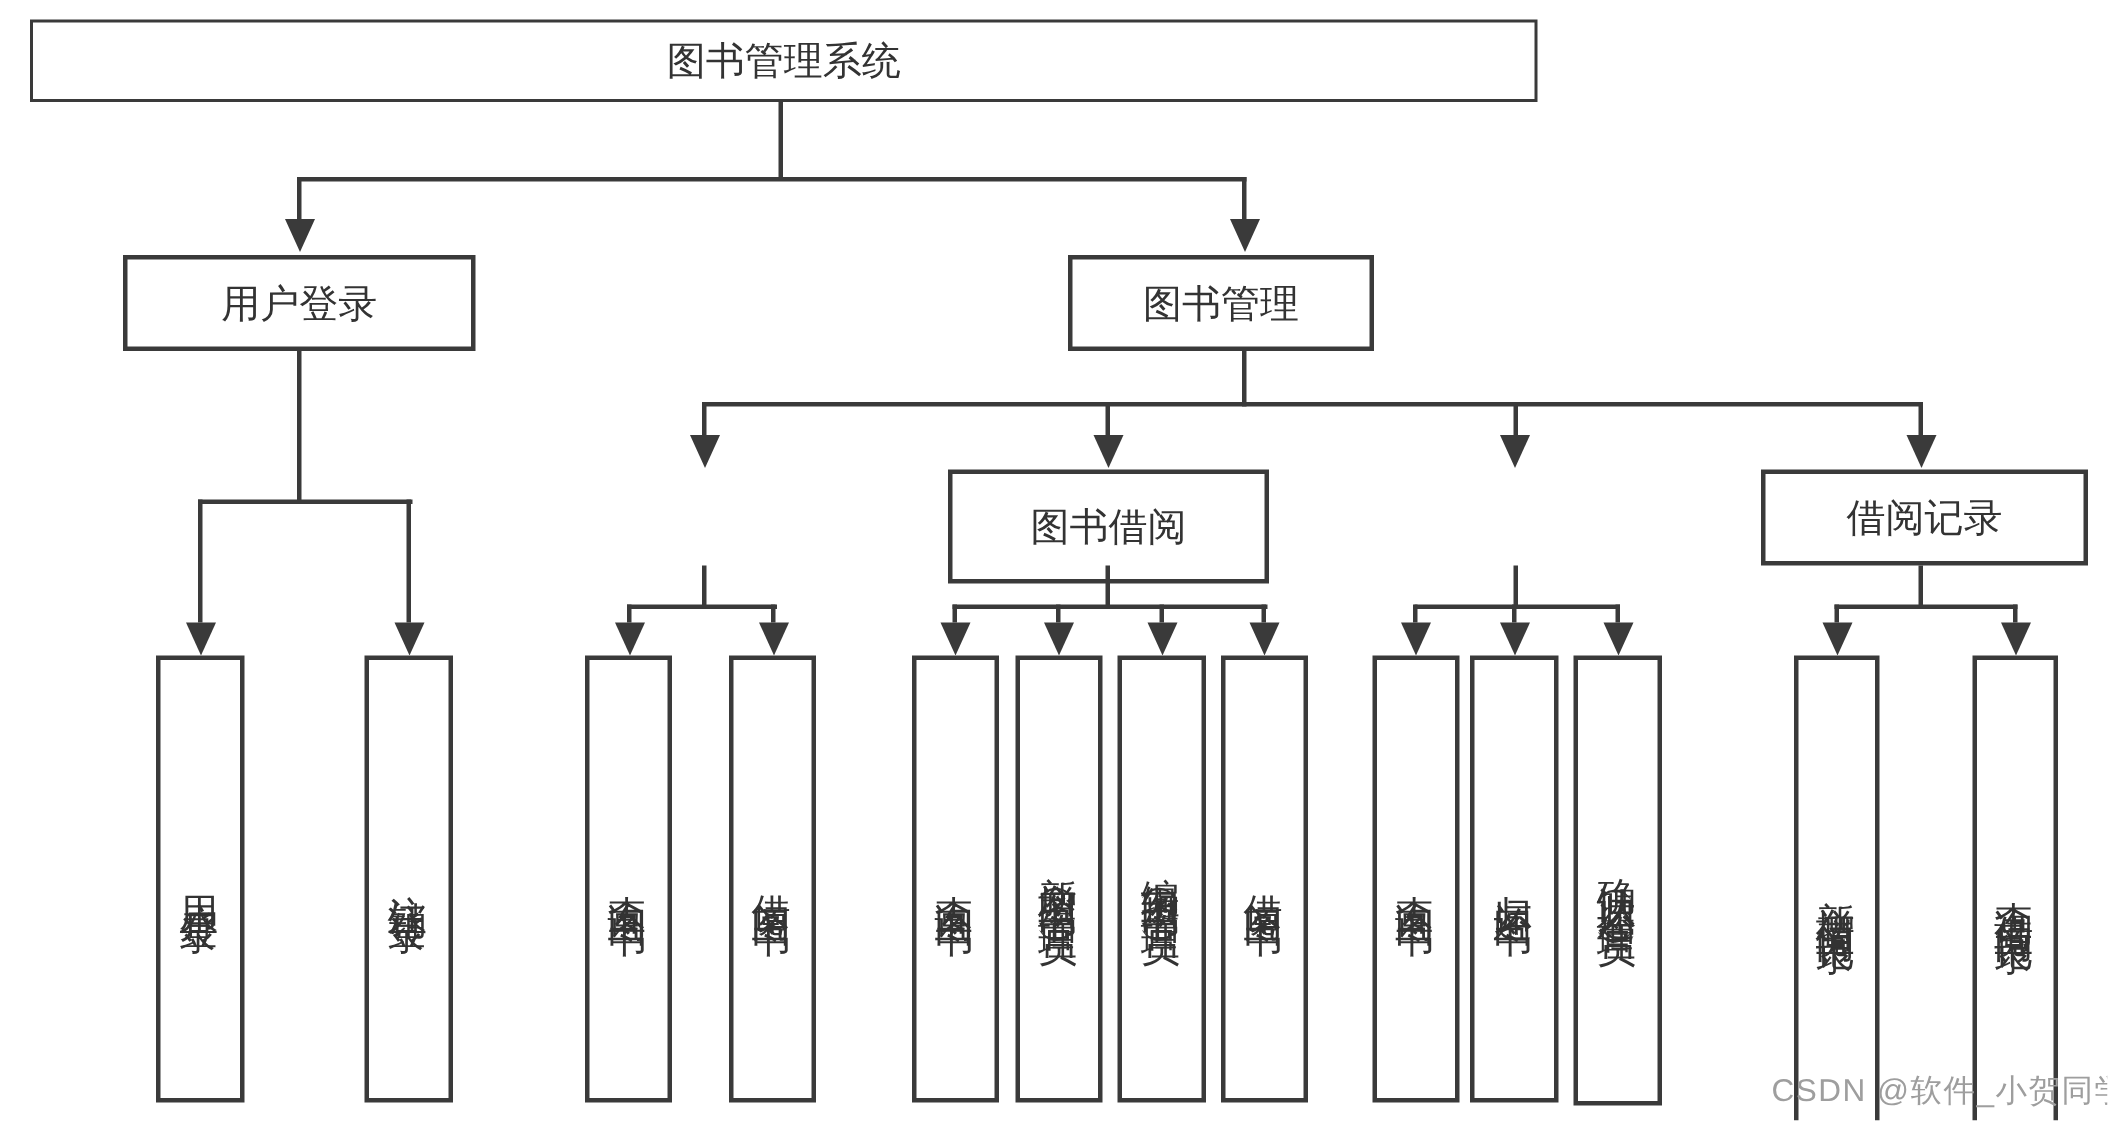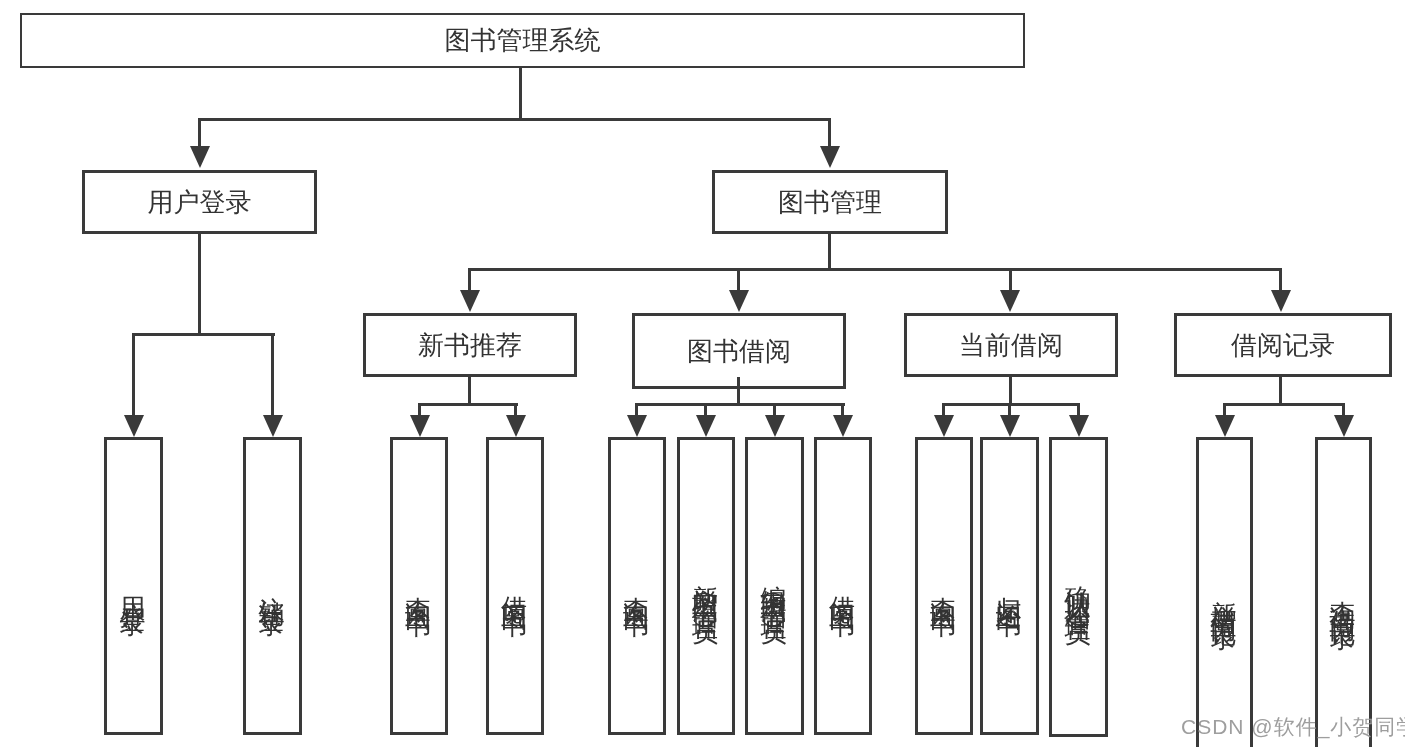--- a/index.html
+++ b/index.html
@@ -56,43 +56,37 @@
   <div class="vl" style="left:519px;top:66px;height:54px"></div>
   <div class="hl" style="left:198px;top:118px;width:633px"></div>
   <div class="vl" style="left:198px;top:118px;height:30px"></div>
   <div class="ah" style="left:190px;top:146px"></div>
   <div class="vl" style="left:828px;top:118px;height:30px"></div>
   <div class="ah" style="left:820px;top:146px"></div>
 
   <div class="hbox" style="left:82px;top:170px;width:235px;height:64px">
     <span>用户登录</span>
   </div>
-  <div class="hbox" style="left:712px;top:170px;width:236px;height:64px">
+  <div class="hbox" style="left:712px;top:170px;width:204px;height:64px">
     <span>图书管理</span>
   </div>
 
   <div class="vl" style="left:828px;top:234px;height:37px"></div>
   <div class="hl" style="left:468px;top:268px;width:813px"></div>
   <div class="vl" style="left:468px;top:268px;height:24px"></div>
   <div class="ah" style="left:460px;top:290px"></div>
   <div class="vl" style="left:737px;top:268px;height:24px"></div>
   <div class="ah" style="left:729px;top:290px"></div>
   <div class="vl" style="left:1009px;top:268px;height:24px"></div>
   <div class="ah" style="left:1000px;top:290px"></div>
   <div class="vl" style="left:1279px;top:268px;height:24px"></div>
   <div class="ah" style="left:1271px;top:290px"></div>
 
-  <div class="hbox" style="left:363px;top:313px;width:214px;height:64px">
-    <span>新书推荐</span>
-  </div>
   <div class="hbox" style="left:632px;top:313px;width:214px;height:76px">
     <span>图书借阅</span>
-  </div>
-  <div class="hbox" style="left:904px;top:313px;width:214px;height:64px">
-    <span>当前借阅</span>
   </div>
   <div class="hbox" style="left:1174px;top:313px;width:218px;height:64px">
     <span>借阅记录</span>
   </div>
 
   <div class="vl" style="left:198px;top:234px;height:102px"></div>
   <div class="hl" style="left:132px;top:333px;width:143px"></div>
   <div class="vl" style="left:132px;top:333px;height:82px"></div>
   <div class="ah" style="left:124px;top:415px"></div>
   <div class="vl" style="left:271px;top:333px;height:82px"></div>

